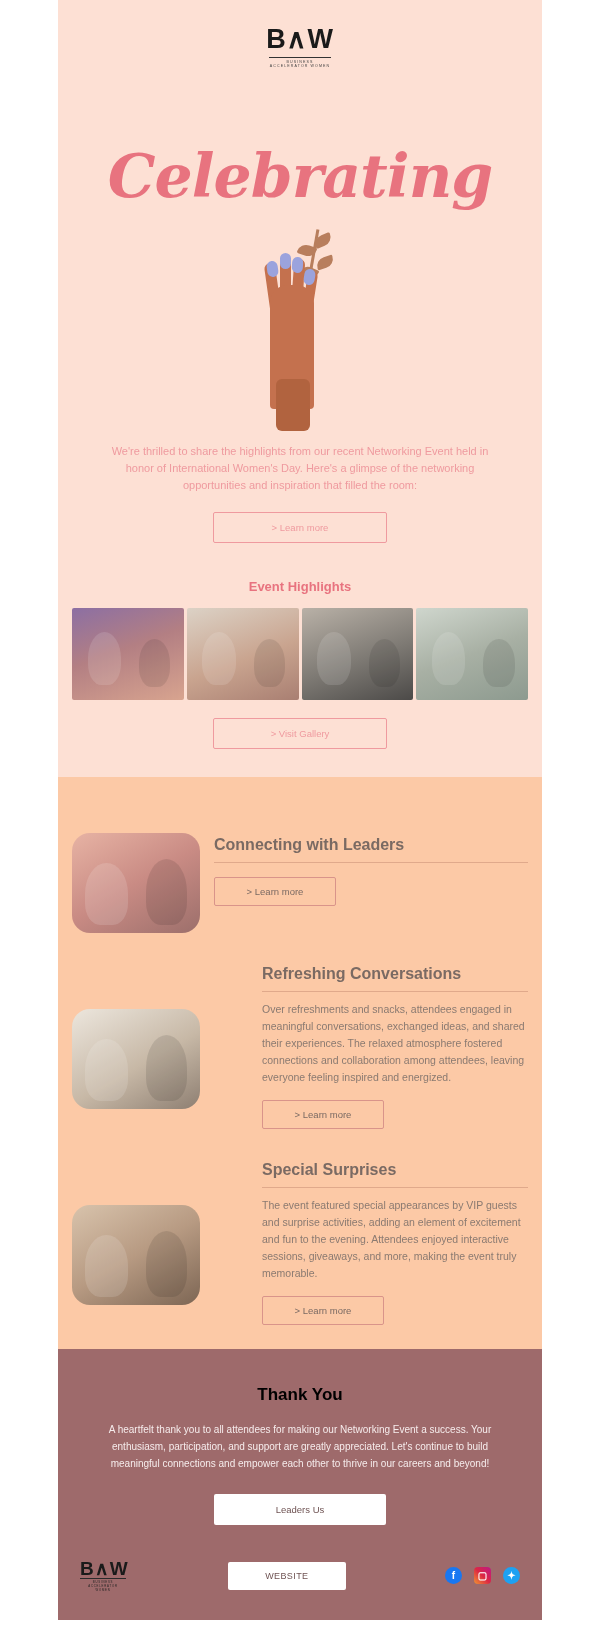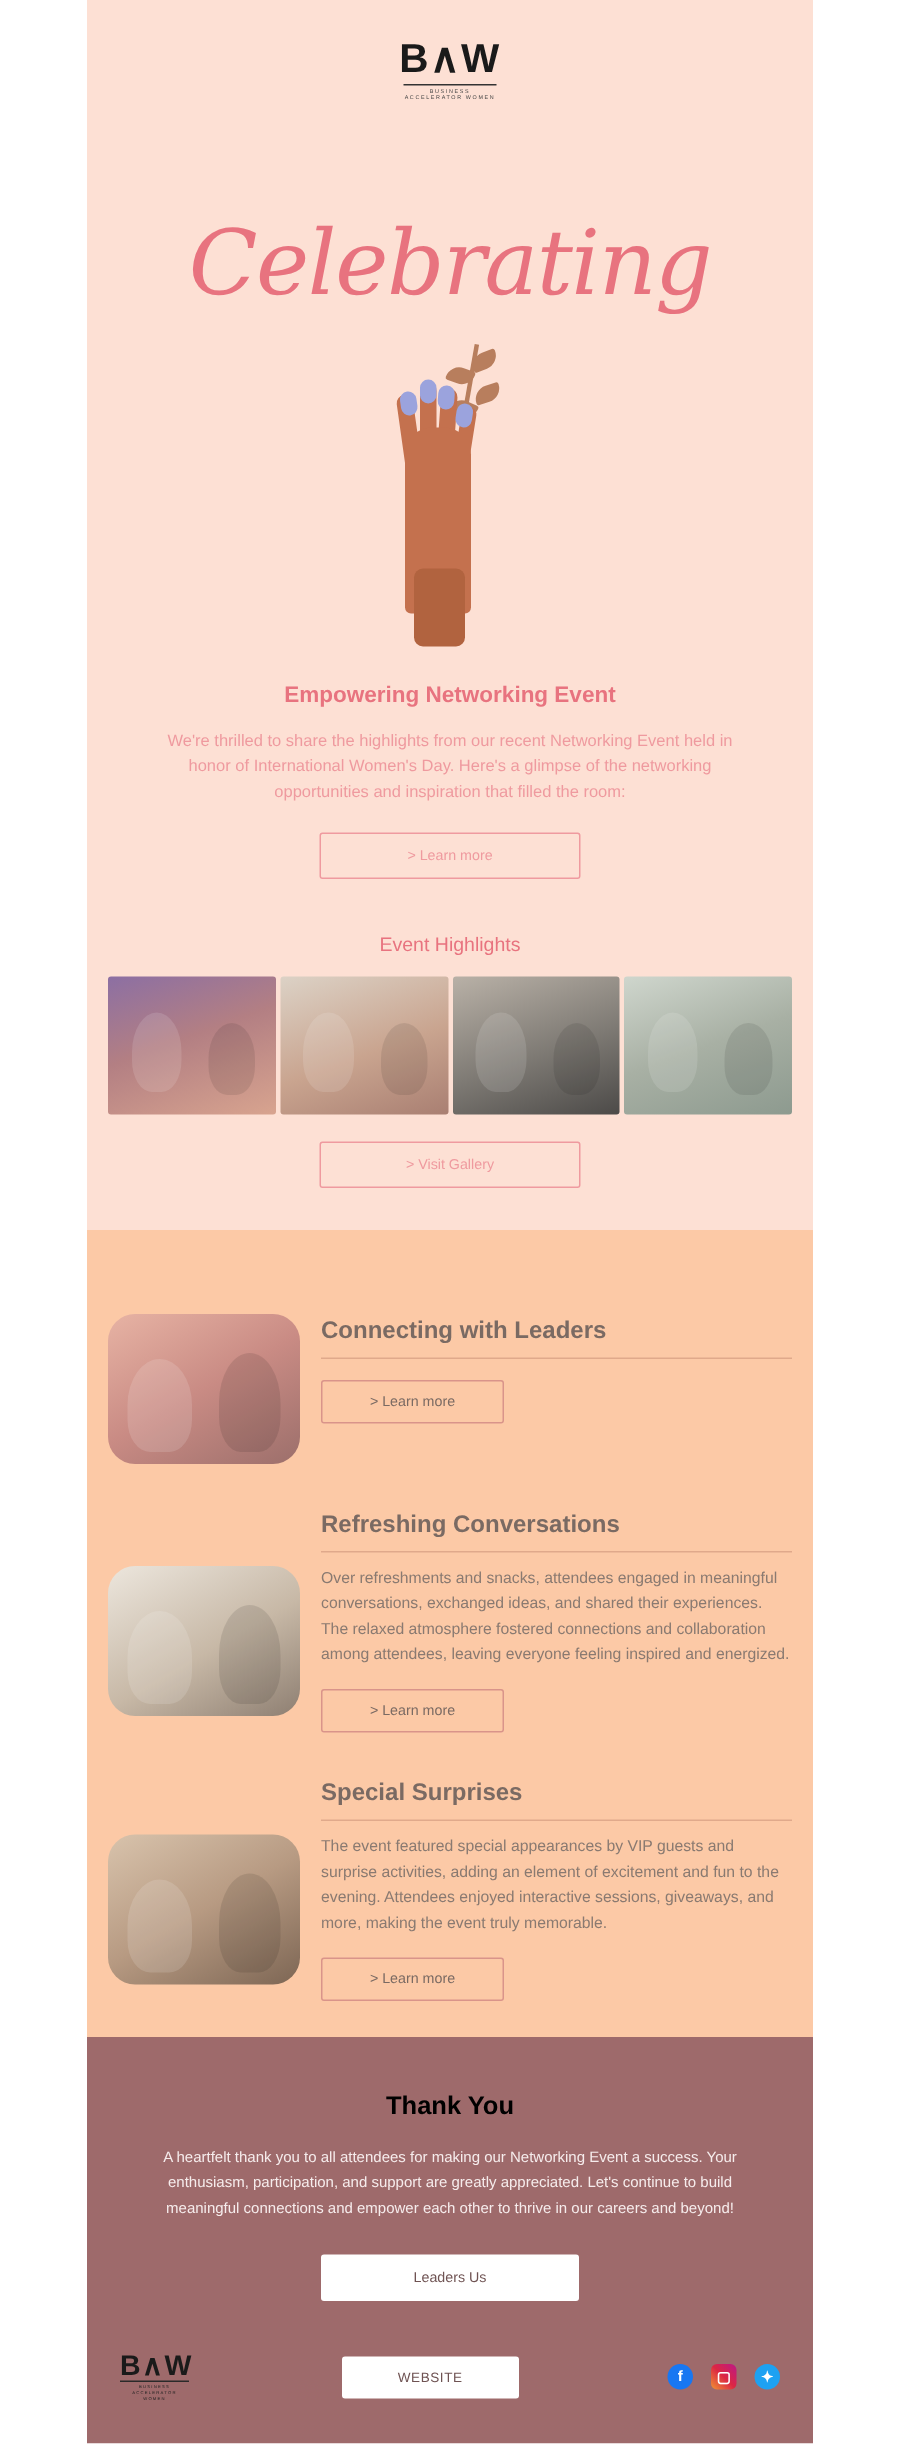--- a/index.html
+++ b/index.html
@@ -45,21 +45,21 @@
     border-top: 1px solid #333;
     display: inline-block;
     padding-top: 2px;
     width: 62px;
   }
   .celebrating {
     text-align: center;
     margin-top: 70px;
     font-family: "DejaVu Serif", serif;
     font-style: italic;
-    font-weight: normal;
+    font-weight: bold;
     font-size: 60px;
     color: #e8737f;
     letter-spacing: -1px;
   }
   .hand-art {
     margin: 18px auto 0 auto;
     width: 120px;
     height: 200px;
     position: relative;
   }
@@ -147,21 +147,21 @@
     font-size: 9.5px;
     text-align: center;
     border-radius: 2px;
     cursor: pointer;
     font-family: "Liberation Sans", sans-serif;
   }
   .highlights-title {
     text-align: center;
     color: #e8737f;
     font-size: 13px;
-    font-weight: normal;
+    font-weight: bold;
     margin-top: 36px;
   }
   .gallery {
     display: flex;
     gap: 3px;
     margin: 14px 14px 0 14px;
   }
   .gallery .ph {
     flex: 1;
     height: 92px;
@@ -199,21 +199,21 @@
     background: #fcc9a6;
     margin: 0 58px;
     padding: 22px 0 24px 0;
   }
   .feature {
     display: flex;
     align-items: center;
     margin: 0 14px 0 14px;
     padding-top: 10px;
   }
-  .feature + .feature { margin-top: 22px; }
+  .feature + .feature { margin-top: 22px; gap: 48px; }
   .feature-img {
     width: 128px;
     height: 100px;
     border-radius: 18px;
     flex: 0 0 128px;
     margin-top: 24px;
     position: relative;
     overflow: hidden;
   }
   .fi-1 { background: linear-gradient(150deg,#e7b3a4 0%,#c98b84 50%,#9c6f6b 100%); }
@@ -386,21 +386,20 @@
       <div class="finger f3"></div>
       <div class="finger f4"></div>
       <div class="nail n1"></div>
       <div class="nail n2"></div>
       <div class="nail n3"></div>
       <div class="nail n4"></div>
       <div class="hand-palm"></div>
       <div class="hand-wrist"></div>
     </div>
 
-    <div class="section-title">Empowering Networking Event</div>
     <div class="hero-para">We're thrilled to share the highlights from our recent Networking Event held in honor of International Women's Day. Here's a glimpse of the networking opportunities and inspiration that filled the room:</div>
 
     <div class="btn-outline">&gt; Learn more</div>
 
     <div class="highlights-title">Event Highlights</div>
 
     <div class="gallery">
       <div class="ph ph-g1"></div>
       <div class="ph ph-g2"></div>
       <div class="ph ph-g3"></div>

